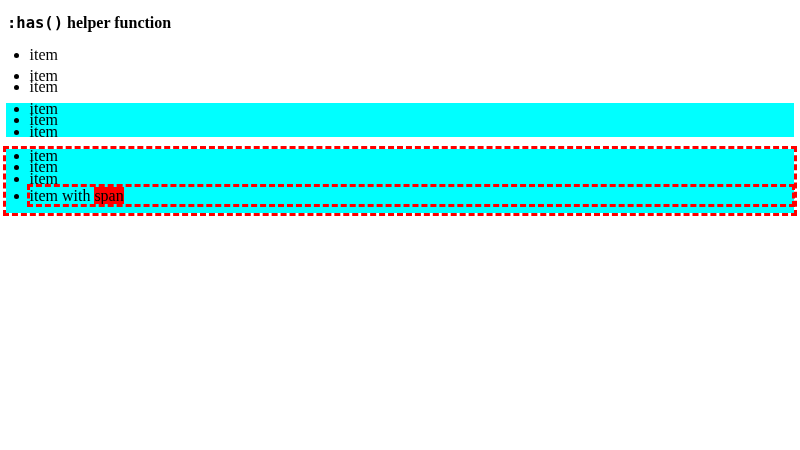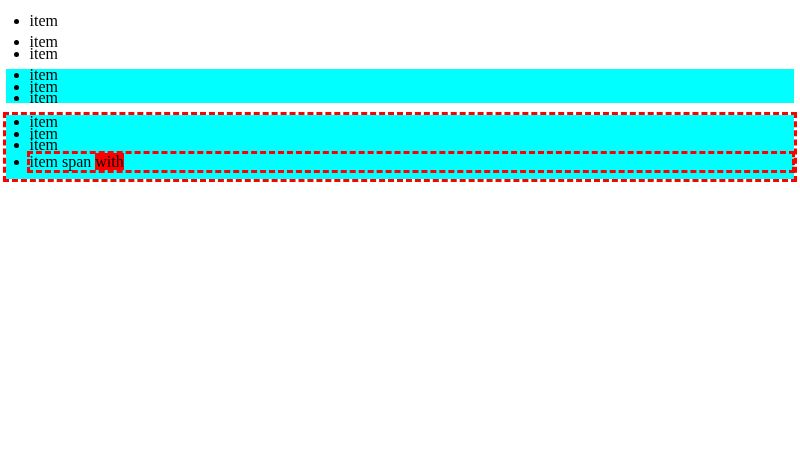--- a/index.html
+++ b/index.html
@@ -55,37 +55,38 @@
     background: var(--span_bg, #ff0000);
     color: var(--span_text, #000000);
   }
 </style>
 </head>
 <body>
 
 <div class="page">
   <div class="content">
 
+    <h1 class="title"><code>:has()</code><span> helper function</span></h1>
 
     <ul class="item-list">
       <li>item</li>
     </ul>
 
     <ul class="item-list">
       <li>item</li>
       <li>item</li>
     </ul>
 
     <ul class="item-list hl">
       <li>item</li>
       <li>item</li>
       <li>item</li>
     </ul>
 
     <ul class="item-list hl outlined">
       <li>item</li>
       <li>item</li>
       <li>item</li>
-      <li class="li-outlined"><span>item span </span><span class="red-span">with</span></li>
+      <li class="li-outlined"><span>item with </span><span class="red-span">span</span></li>
     </ul>
 
   </div>
 </div>
 
 </body></html>

